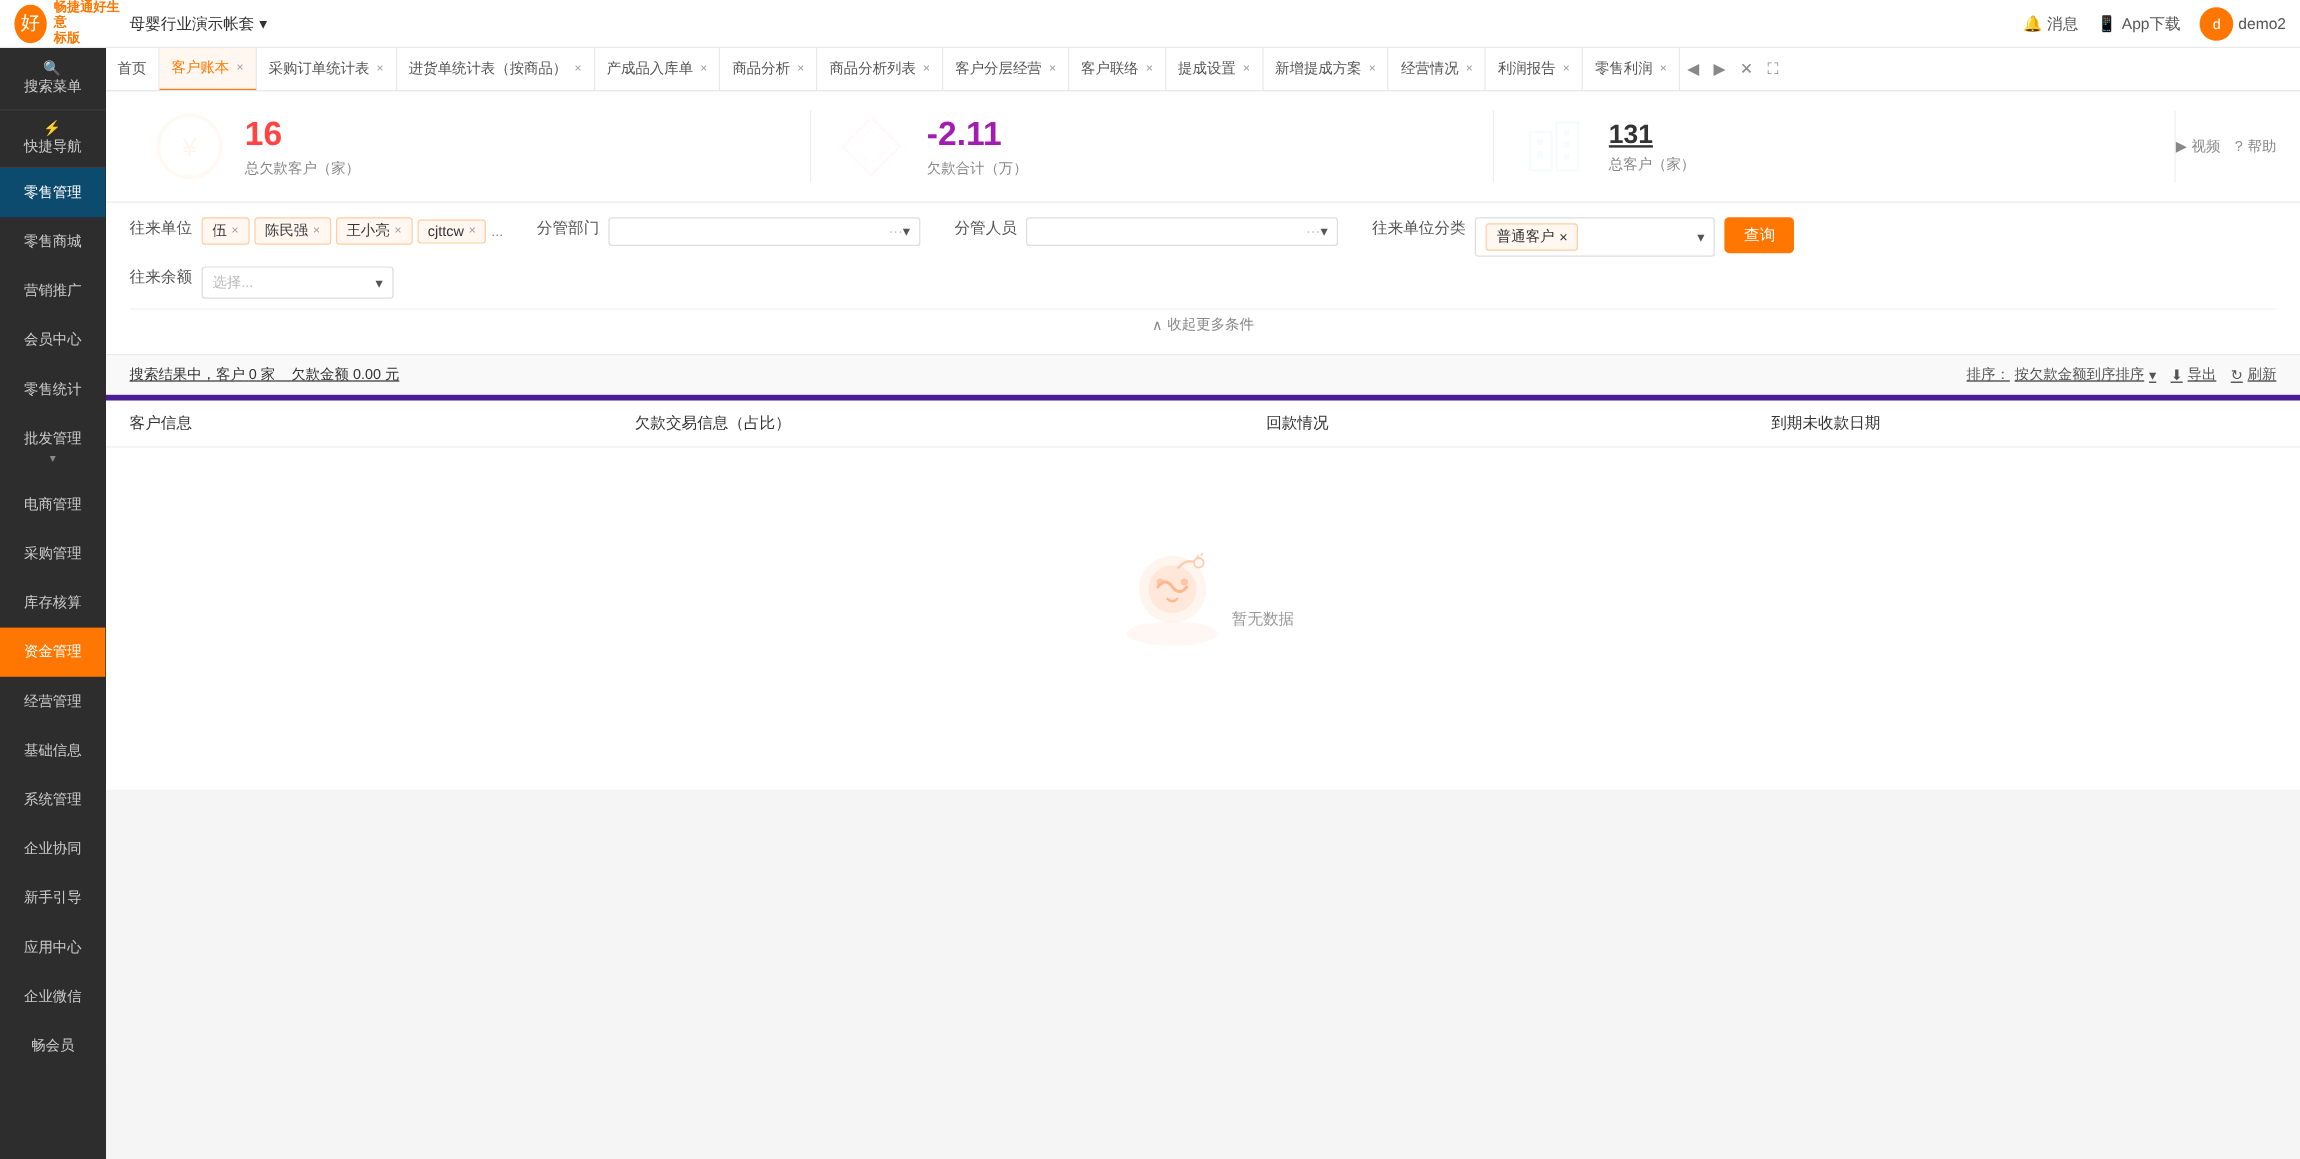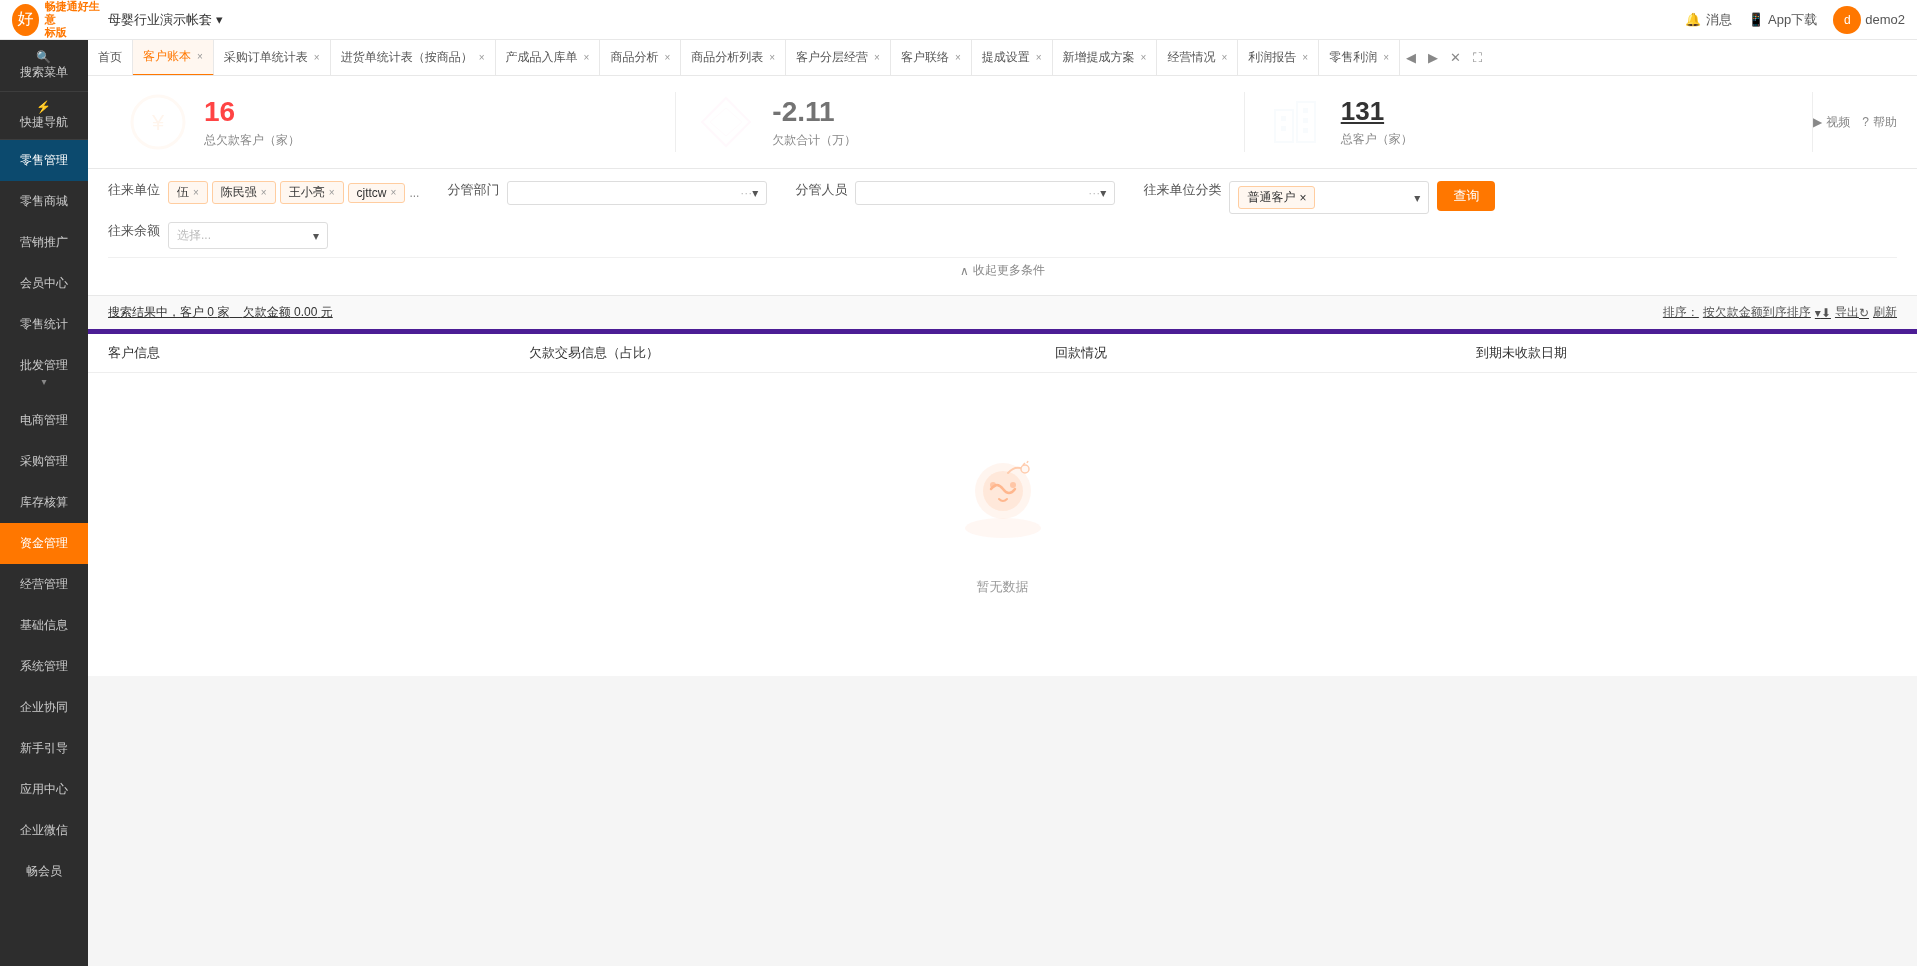--- a/index.html
+++ b/index.html
@@ -103,34 +103,34 @@
       justify-content: center;
     }
     
     
     .result-bar {
       display: flex; align-items: center; justify-content: space-between;
       padding: 8px 20px; background: #f9f9f9; border-bottom: 5px solid #4c1d95; font-size: 12px; text-decoration: underline;
     }
     .result-info { color: #555; }
     .result-info span { color: #333; font-weight: 500; }
-    .result-actions { display: flex; align-items: center; color: #555; }
+    .result-actions { display: flex; align-items: center; gap: 12px; color: #555; }
     .result-action-btn { display: flex; align-items: center; gap: 4px; cursor: pointer; }
     .sort-select { display: flex; align-items: center; gap: 4px; font-size: 12px; color: #555; cursor: pointer; }
     
     
     .data-table { background: #fff; margin: 0; width: 100%; }
     .table-header { display: flex; padding: 10px 20px; background: #fff; border-bottom: 1px solid #eee; font-size: 13px; font-weight: 500; color: #333; align-items: flex-end; }
     .th-customer { flex: 2; }
     .th-debt { flex: 2.5; }
     .th-repay { flex: 2; }
     .th-date { flex: 2; }
     
     
-    .empty-state { display: flex; flex-direction: column; align-items: center; justify-content: center; padding: 80px 20px; }
+    .empty-state { display: flex; align-items: center; justify-content: center; padding: 80px 20px; }
     .empty-icon { font-size: 80px; color: #ffccaa; opacity: 0.6; margin-bottom: 16px; }
     .empty-text { font-size: 13px; color: #999; }
     
     
     .btn-orange {
       background: #ff7700; color: #fff; border: none; border-radius: 4px;
       padding: 6px 16px; font-size: 13px; cursor: pointer;
     }
   </style>
 </head>
@@ -316,39 +316,39 @@
         </div>
 
         <div class="stat-card">
           <div class="stat-icon pink">
             <svg width="56" height="56" viewBox="0 0 56 56" fill="none">
               <polygon points="28,4 52,28 28,52 4,28" stroke="#ff69b4" stroke-width="2" fill="none" opacity="0.3"></polygon>
               <polygon points="28,14 44,28 28,42 12,28" stroke="#ff69b4" stroke-width="1" fill="none" opacity="0.2"></polygon>
             </svg>
           </div>
           <div class="stat-info">
-            <span class="stat-value" style="color:#737373;">-2.11</span>
+            <span class="stat-value" style="color:#a21caf;">-2.11</span>
             <span class="stat-label">欠款合计（万）</span>
           </div>
         </div>
 
         <div class="stat-card">
           <div class="stat-icon blue">
             <svg width="56" height="56" viewBox="0 0 56 56" fill="none">
               <rect x="8" y="16" width="18" height="32" stroke="#5b9bd5" stroke-width="2" fill="none" opacity="0.3"></rect>
               <rect x="30" y="8" width="18" height="40" stroke="#5b9bd5" stroke-width="2" fill="none" opacity="0.3"></rect>
               <rect x="14" y="22" width="5" height="5" fill="#5b9bd5" opacity="0.3"></rect>
               <rect x="14" y="32" width="5" height="5" fill="#5b9bd5" opacity="0.3"></rect>
               <rect x="36" y="14" width="5" height="5" fill="#5b9bd5" opacity="0.3"></rect>
               <rect x="36" y="24" width="5" height="5" fill="#5b9bd5" opacity="0.3"></rect>
               <rect x="36" y="34" width="5" height="5" fill="#5b9bd5" opacity="0.3"></rect>
             </svg>
           </div>
           <div class="stat-info">
-            <span class="stat-value" style="color:#333;text-decoration:underline;font-size:26px;">131</span>
+            <span class="stat-value" style="color:#333;text-decoration:underline;font-size:22px;">131</span>
             <span class="stat-label">总客户（家）</span>
           </div>
         </div>
 
         <div class="stat-actions">
           <div style="display:flex;align-items:center;gap:4px;color:#888;font-size:12px;cursor:pointer;">
             <span>▶</span>
             <span>视频</span>
           </div>
           <div style="display:flex;align-items:center;gap:4px;color:#888;font-size:12px;cursor:pointer;">

